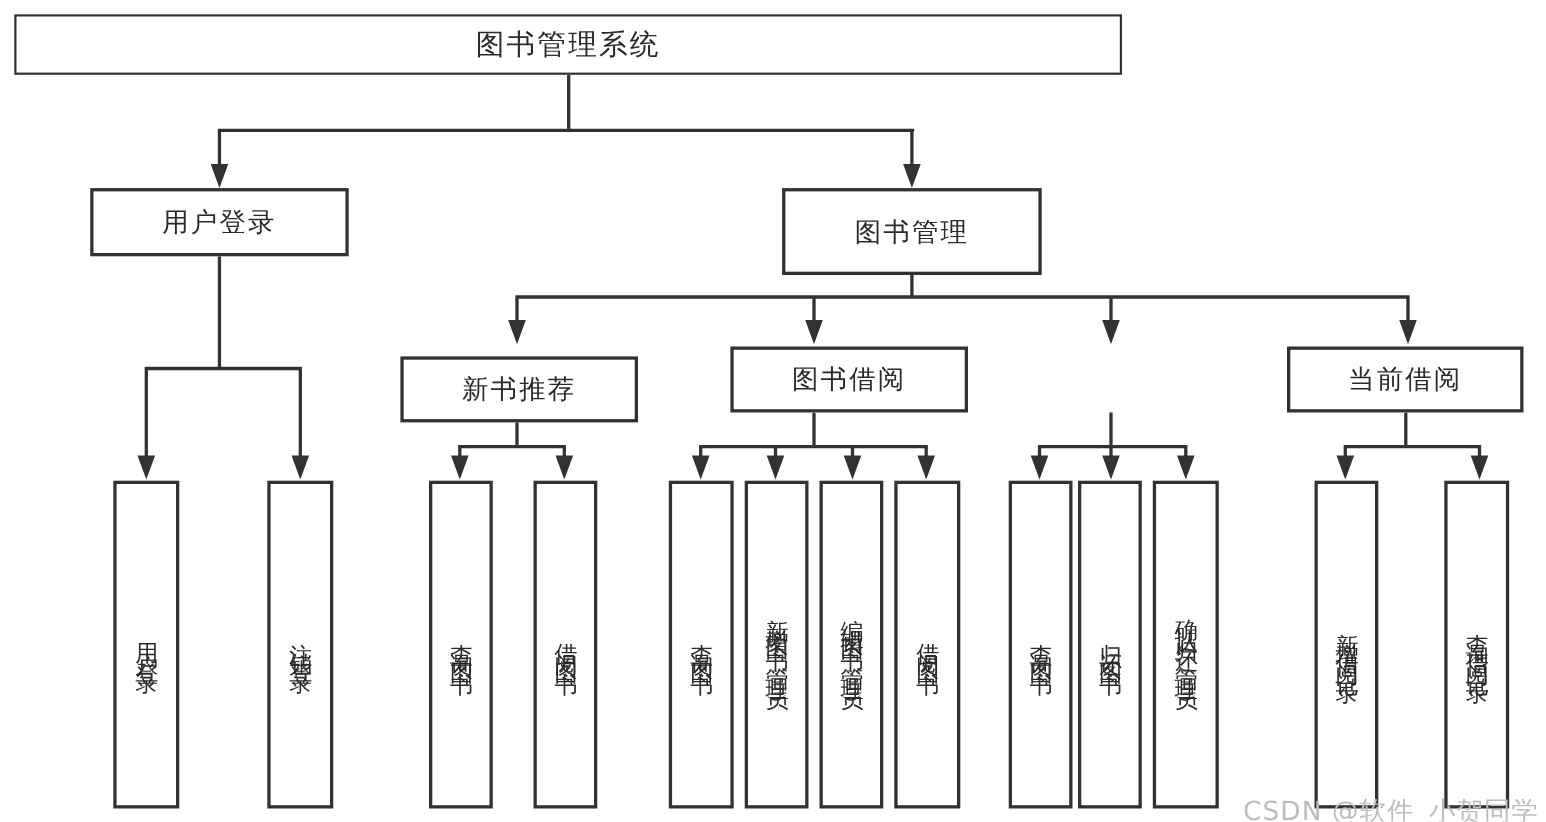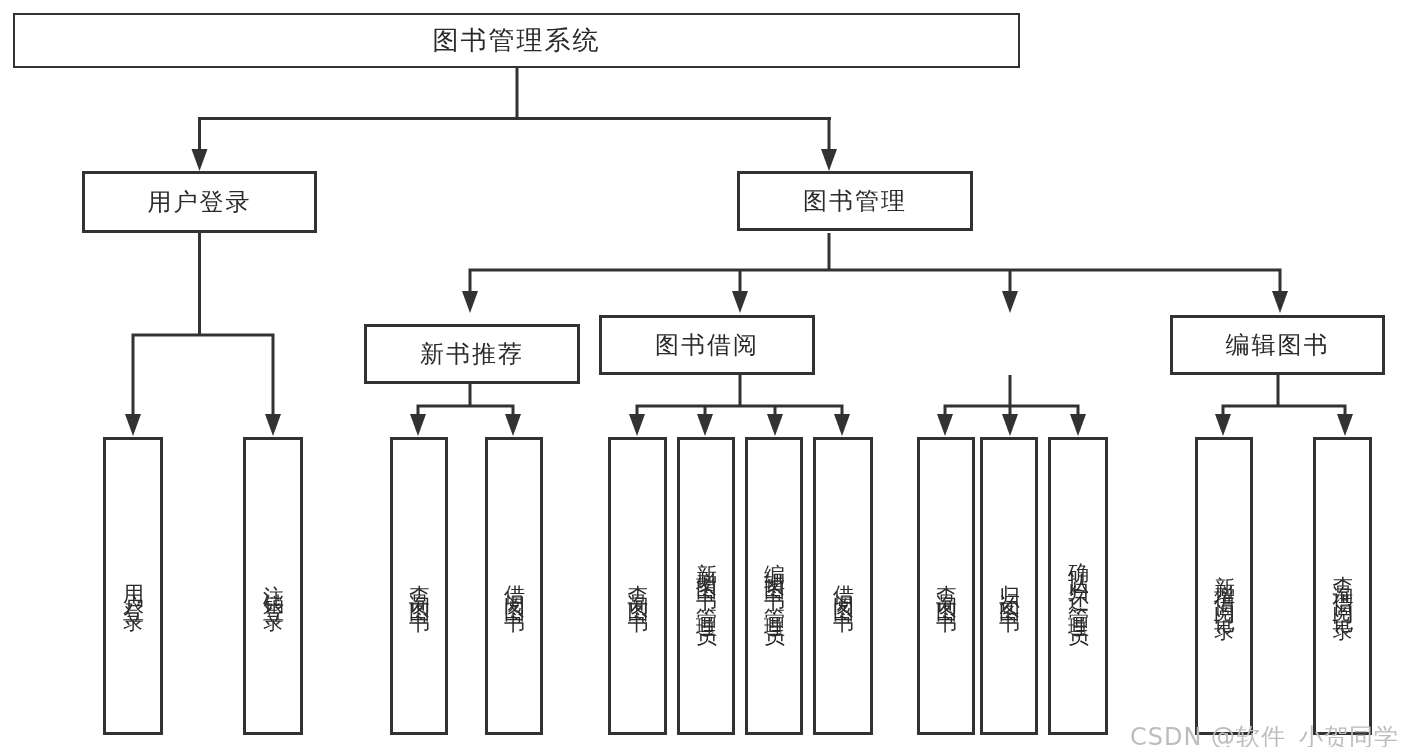--- a/index.html
+++ b/index.html
@@ -108,32 +108,32 @@
     </g>
   </svg>
 
   <div class="box root" style="left:13px;top:13px;width:1007px;height:55px">
     <span class="hlabel title">图书管理系统</span>
   </div>
 
   <div class="box" style="left:82px;top:171px;width:235px;height:62px">
     <span class="hlabel">用户登录</span>
   </div>
-  <div class="box" style="left:737px;top:171px;width:236px;height:60px">
+  <div class="box" style="left:711px;top:171px;width:236px;height:79px">
     <span class="hlabel">图书管理</span>
   </div>
 
   <div class="box" style="left:364px;top:324px;width:216px;height:60px">
     <span class="hlabel">新书推荐</span>
   </div>
-  <div class="box" style="left:599px;top:315px;width:216px;height:60px">
+  <div class="box" style="left:664px;top:315px;width:216px;height:60px">
     <span class="hlabel">图书借阅</span>
   </div>
   <div class="box" style="left:1170px;top:315px;width:215px;height:60px">
-    <span class="hlabel">编辑图书</span>
+    <span class="hlabel">当前借阅</span>
   </div>
 
   <div class="box leaf" style="left:103px;width:60px">
     <span class="vlabel">用户登录</span>
   </div>
   <div class="box leaf" style="left:243px;width:60px">
     <span class="vlabel">注销登录</span>
   </div>
 
   <div class="box leaf" style="left:390px;width:58px">

